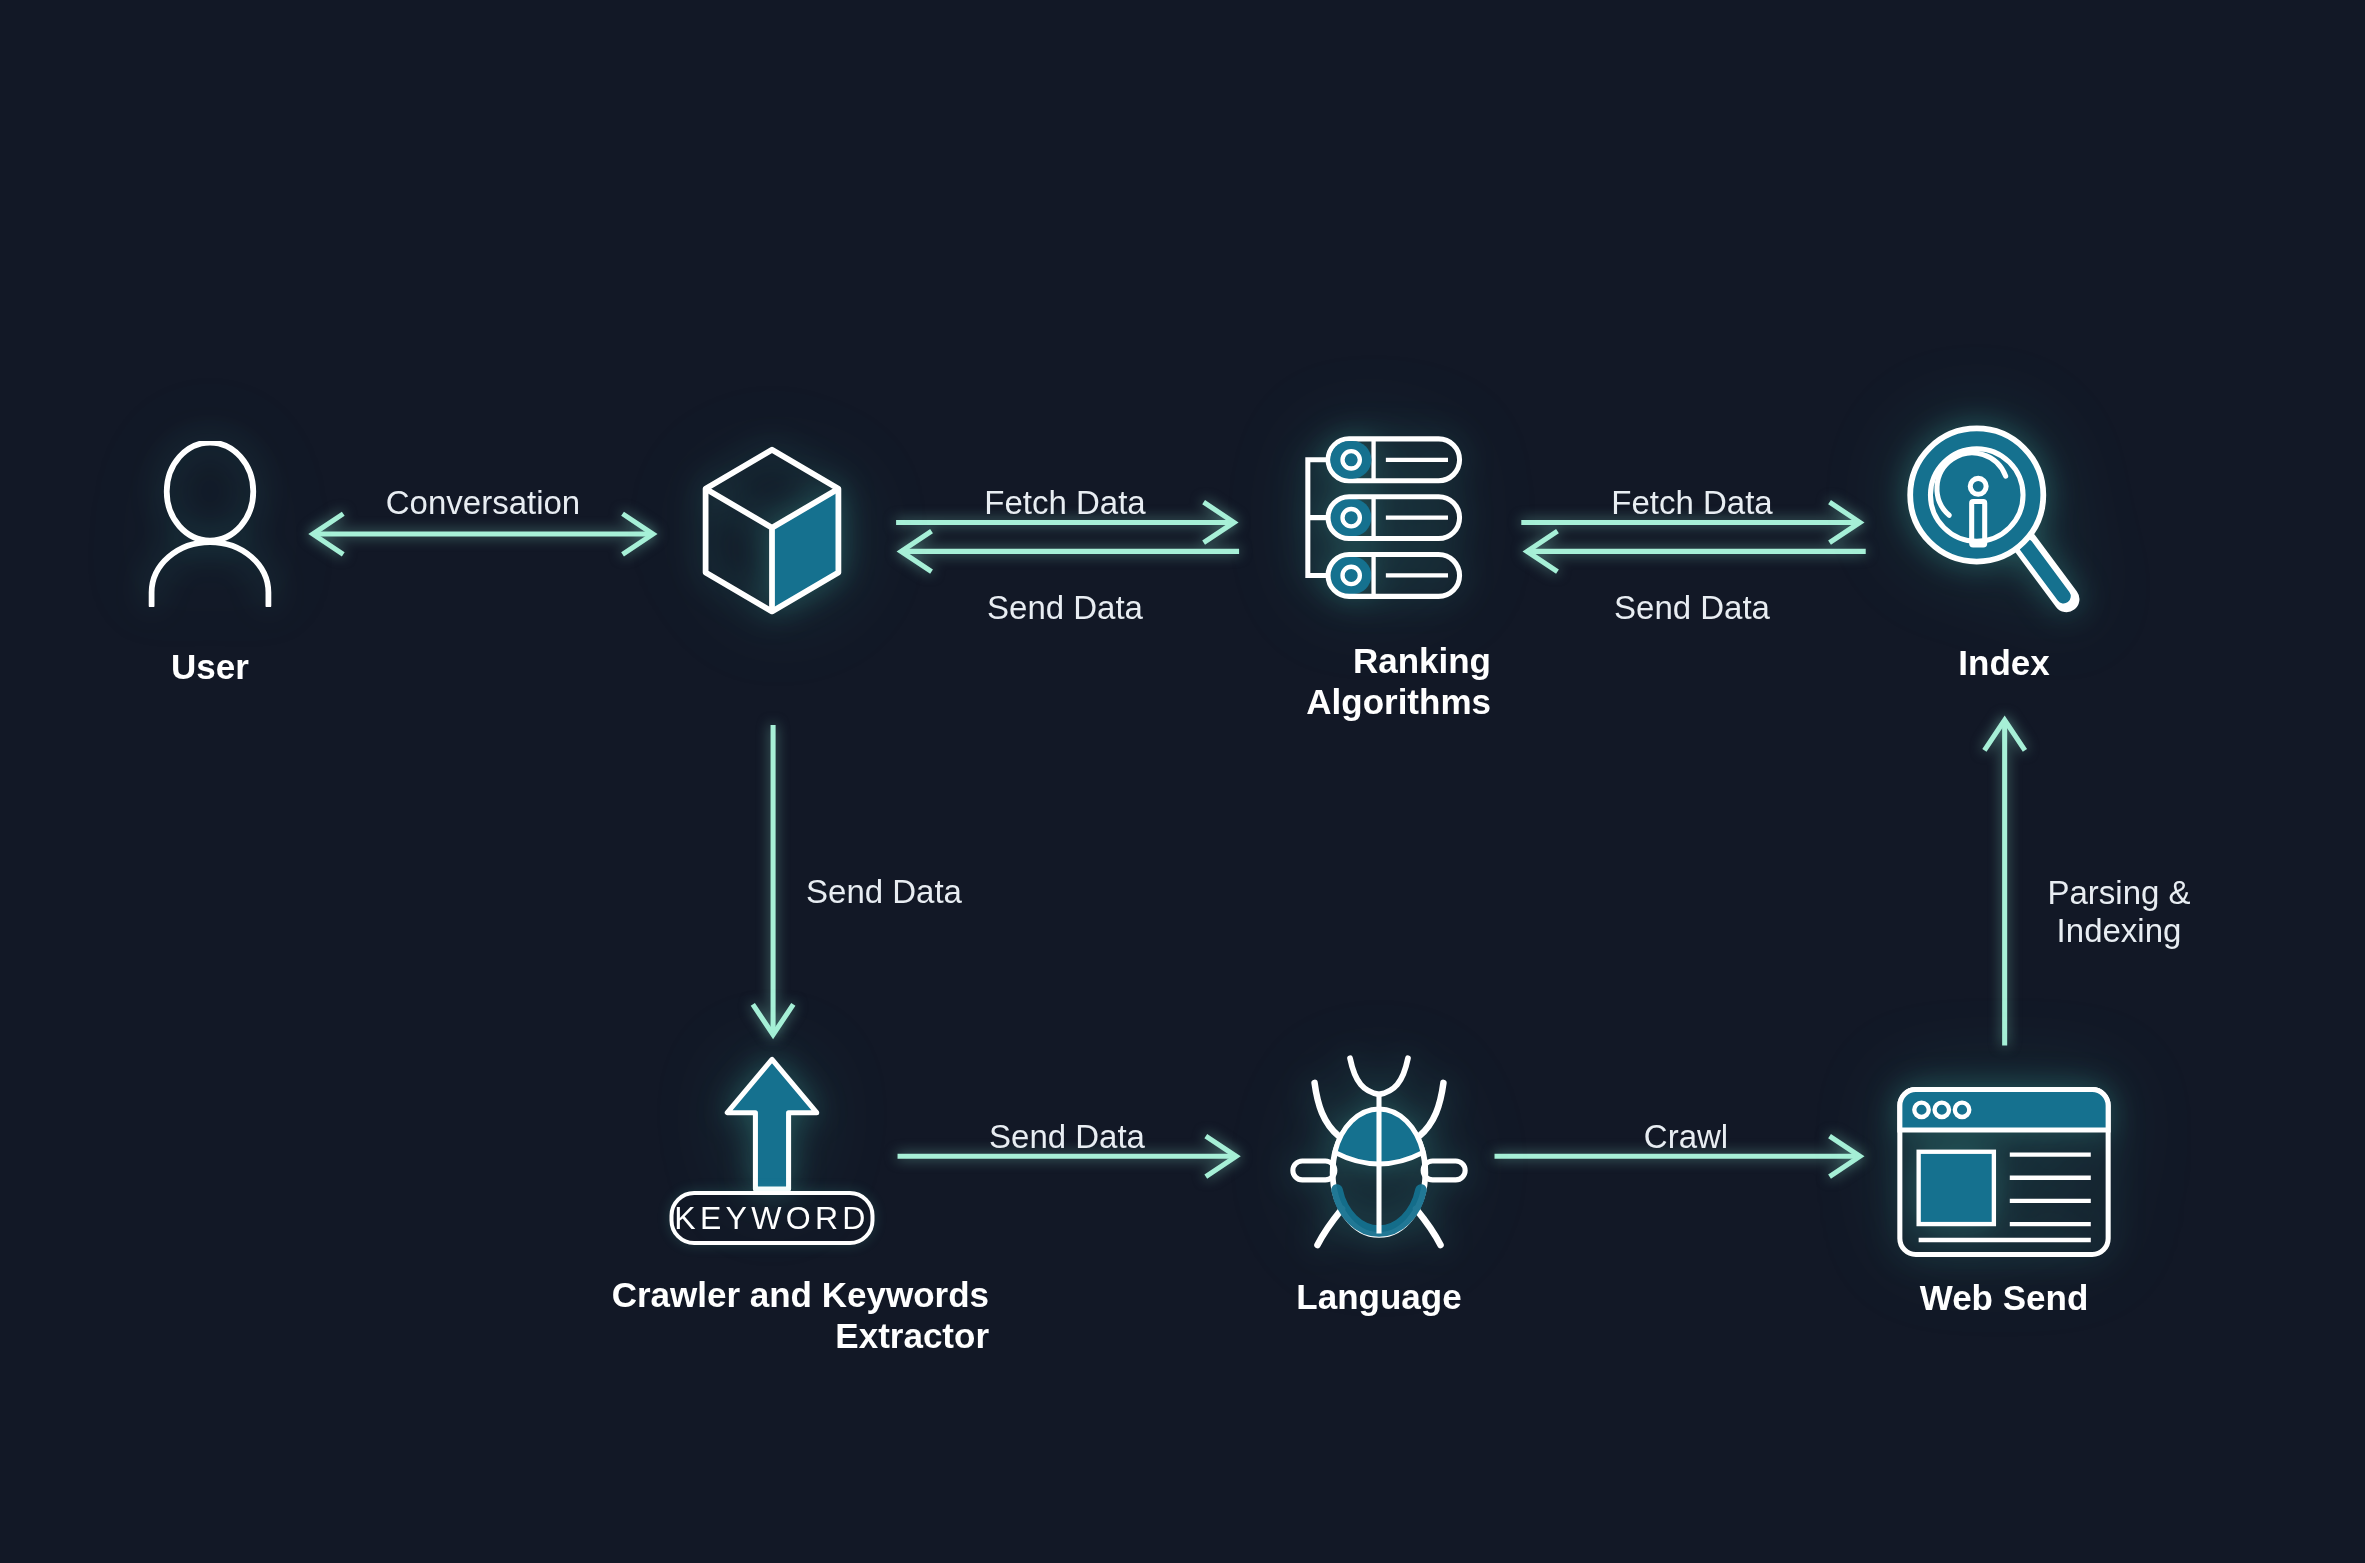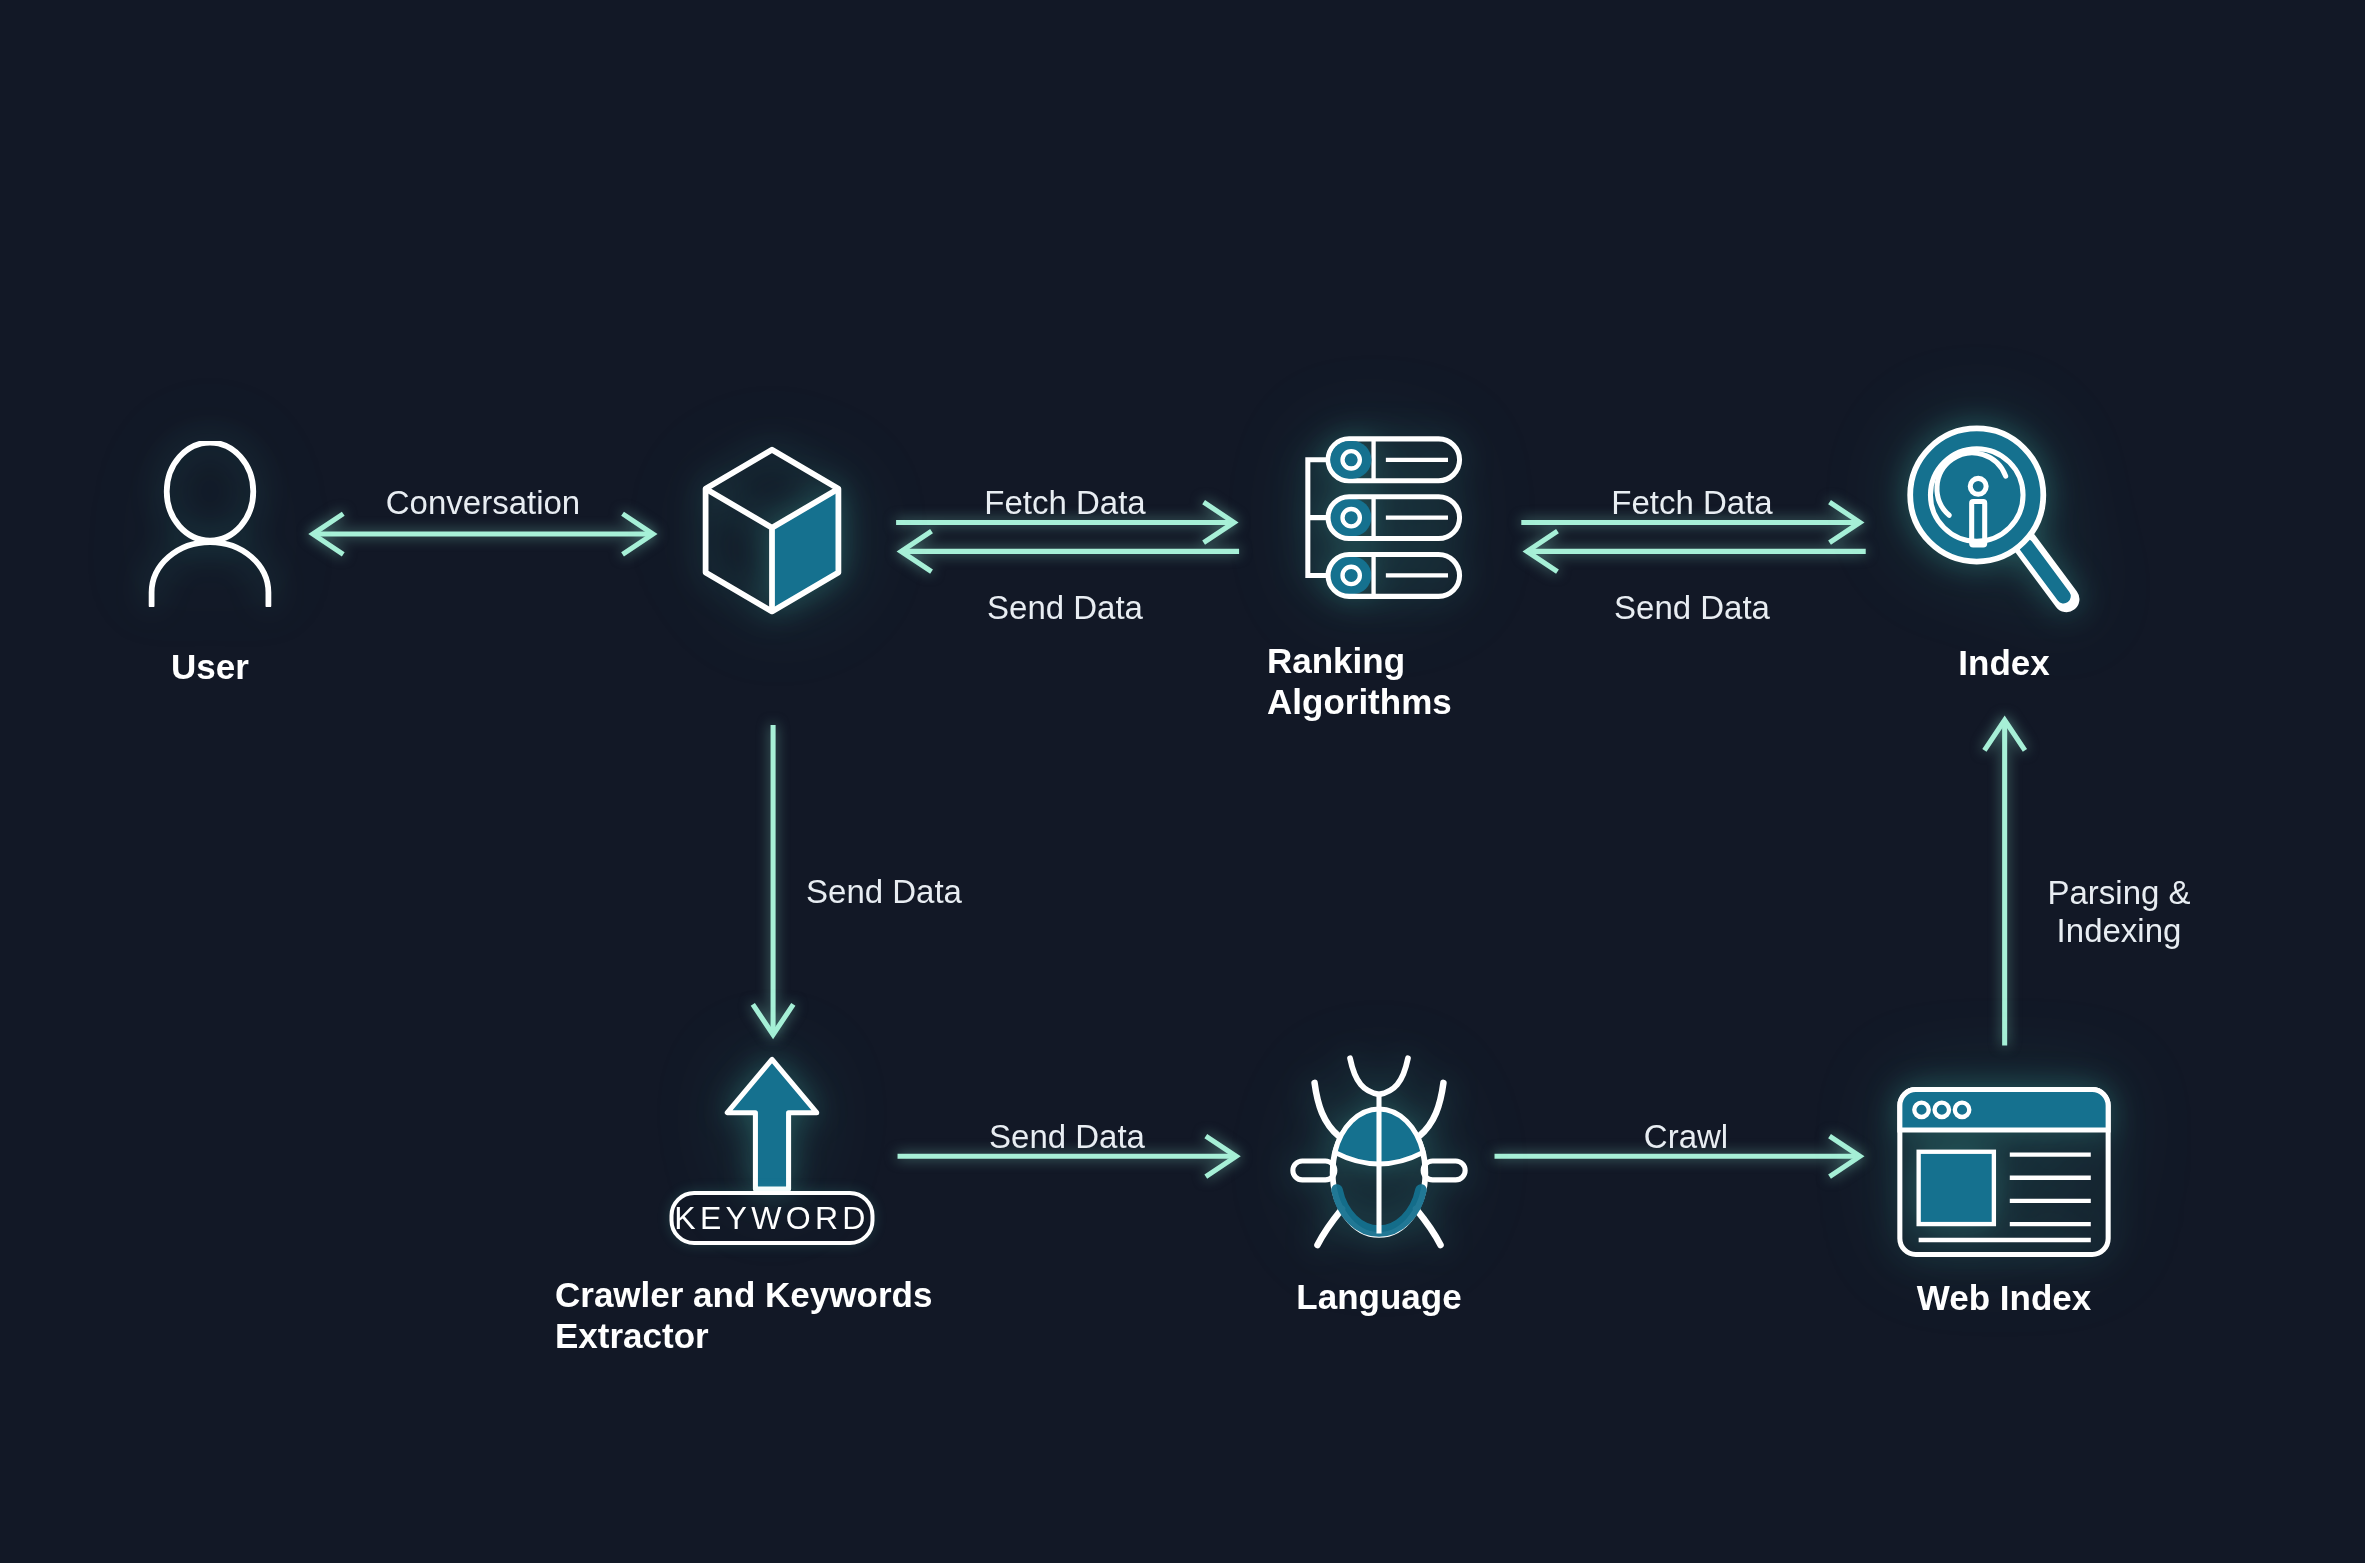--- a/index.html
+++ b/index.html
@@ -23,21 +23,21 @@
     left:1182px;top:170px;
     transform:translate(-50%,-50%);
     white-space:nowrap;
     font-size:75px;font-weight:800;
     color:#FDFFFE;
     text-shadow:0 0 10px rgba(215,255,248,.95),0 0 29px rgba(130,235,220,.60),0 0 69px rgba(90,220,205,.45);
   }
   .icon{position:absolute;transform:translateX(-50%);filter:drop-shadow(0 0 16px rgba(72,205,190,.32)) drop-shadow(0 0 43px rgba(60,190,180,.16));}
   .nlabel{
     position:absolute;transform:translateX(-50%);
-    text-align:left;color:var(--white);
+    text-align:right;color:var(--white);
     font-size:35px;font-weight:700;line-height:1.16;
   }
   .elabel{
     position:absolute;transform:translate(-50%,-50%);
     text-align:center;color:var(--labelc);
     font-size:33px;font-weight:400;line-height:1.15;
     white-space:nowrap;
     margin-top:20px;
   }
   .elabel.wrap{white-space:normal;width:239px;}
@@ -194,16 +194,16 @@
     <circle cx="36" cy="34" r="10" class="wl" stroke-width="6"></circle>
     <circle cx="64" cy="34" r="10" class="wl" stroke-width="6"></circle>
     <circle cx="92" cy="34" r="10" class="wl" stroke-width="6"></circle>
     <rect x="32" y="92" width="104" height="100" style="fill:var(--teal,#15718F)" class="wl" stroke-width="6"></rect>
     <line x1="158" y1="96" x2="270" y2="96" class="wl" stroke-width="6"></line>
     <line x1="158" y1="128" x2="270" y2="128" class="wl" stroke-width="6"></line>
     <line x1="158" y1="160" x2="270" y2="160" class="wl" stroke-width="6"></line>
     <line x1="158" y1="192" x2="270" y2="192" class="wl" stroke-width="6"></line>
     <line x1="32" y1="214" x2="270" y2="214" class="wl" stroke-width="6"></line>
   </svg>
-  <div class="nlabel" style="left:2004px;top:1278px">Web Index</div>
+  <div class="nlabel" style="left:2004px;top:1278px">Web Send</div>
 
 </div>
 
 
 </body></html>

